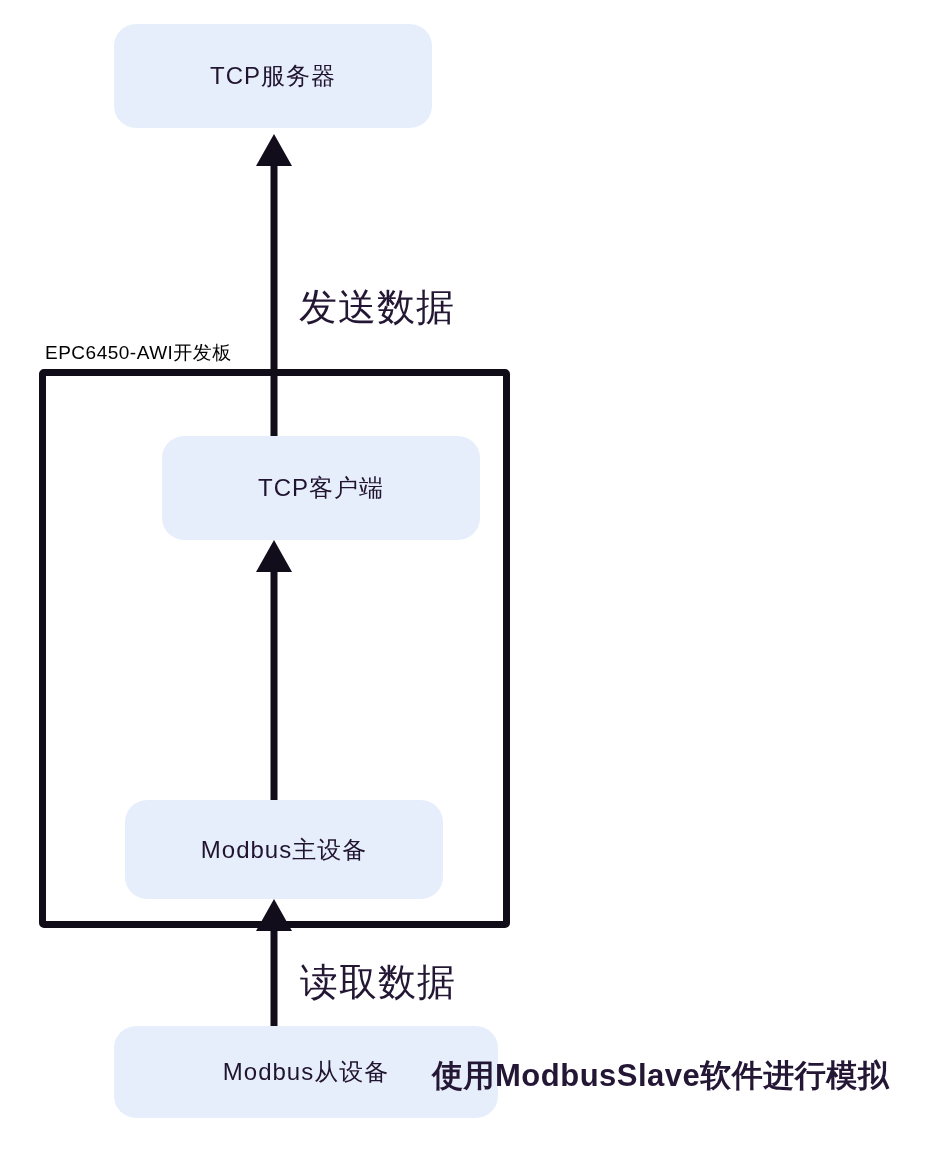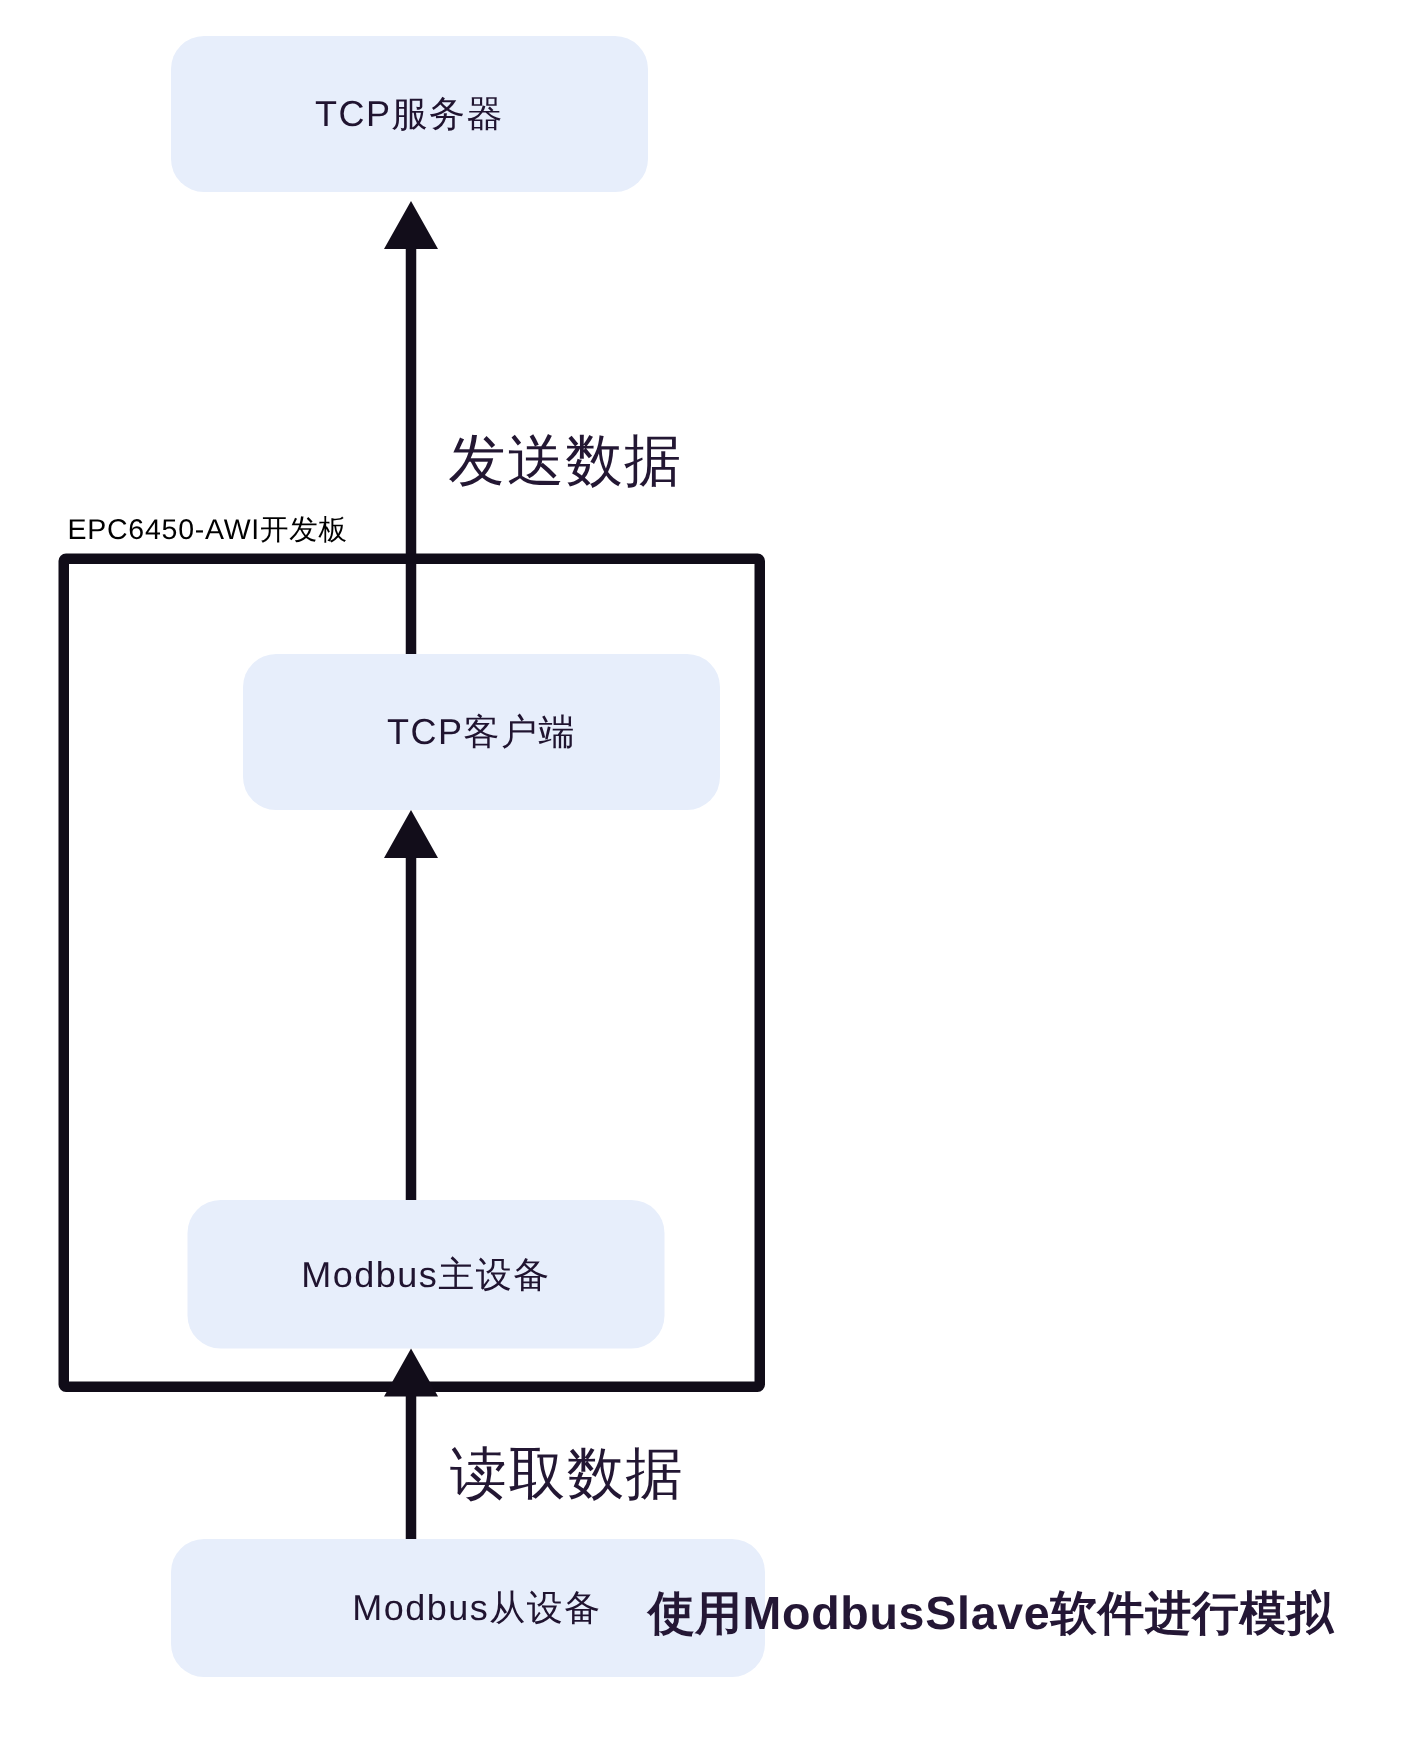--- a/index.html
+++ b/index.html
@@ -121,19 +121,19 @@
   <div class="node" style="left:114px; top:800px; width:318px; height:99px;margin-left:11px;">
     <span>Modbus主设备</span>
   </div>
 
   <div class="arrow" style="left:256px; top:899px; width:36px; height:134px;">
     <div class="arrow-head"></div>
     <div class="arrow-shaft" style="top:30px; height:104px;"></div>
   </div>
   <div class="caption" style="left:300px; top:957px;">读取数据</div>
 
-  <div class="node" style="left:114px; top:1026px; width:384px; height:92px;padding-left:12px;">
+  <div class="node" style="left:114px; top:1026px; width:384px; height:92px;">
     <span>Modbus从设备</span>
   </div>
 
   <div class="note" style="left:432px; top:1055px;">使用ModbusSlave软件进行模拟</div>
 
 </div>
 
 </body></html>

